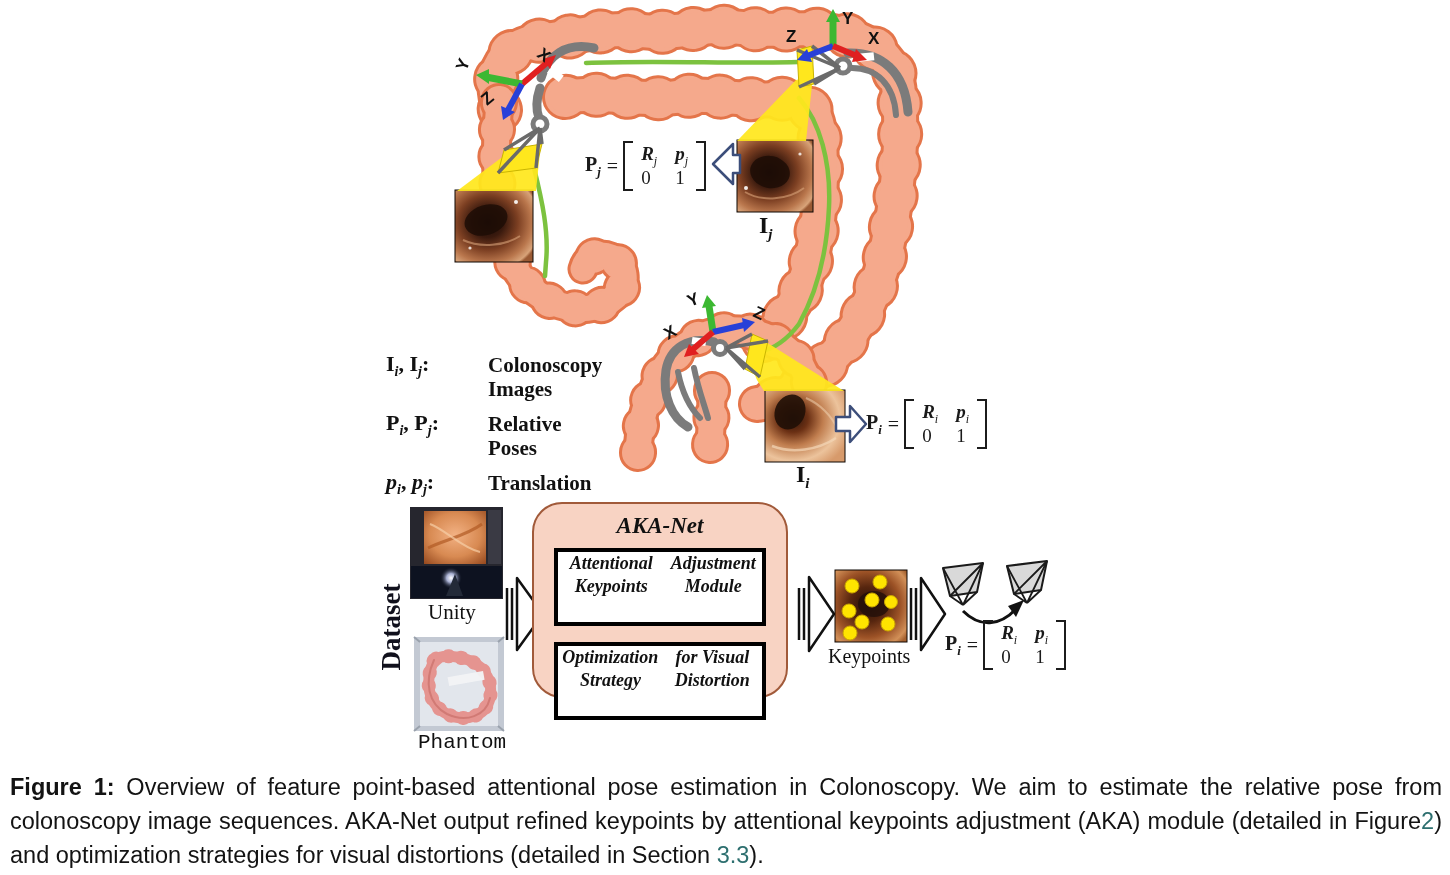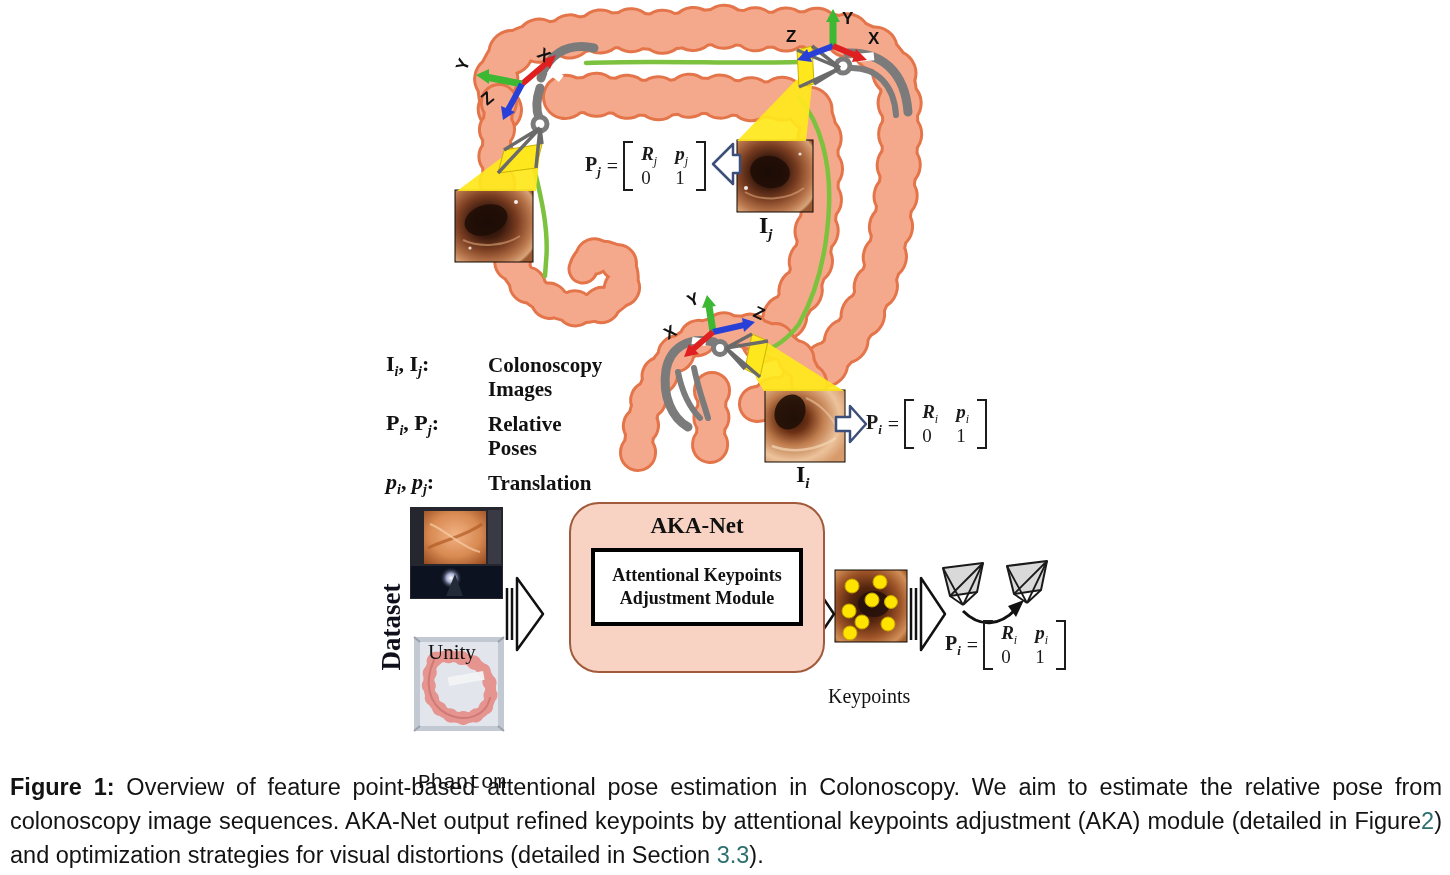--- a/index.html
+++ b/index.html
@@ -27,46 +27,46 @@
   .flowbar{stroke:#111;stroke-width:2.5px;}
   .marrow{fill:#fff;stroke:#3c4e7a;stroke-width:2.5px;stroke-linejoin:round;}
   .fr{fill:#d9d9d9;stroke:#1a1a1a;stroke-width:2px;stroke-linejoin:round;}
   .frl{fill:none;stroke:#1a1a1a;stroke-width:1.8px;}
   .curvearrow{fill:none;stroke:#111;stroke-width:3px;}
   .kp{fill:#ffe400;stroke:#c9a400;stroke-width:1px;}
   
   .ov{position:absolute;}
   .lbl{font-weight:bold;font-size:24px;}
   .lbl sub{font-size:15px;font-style:italic;font-weight:bold;}
-  .plainlbl{font-size:21px;margin-top:40px;}
+  .plainlbl{font-size:21px;}
   .matrix{position:absolute;display:flex;align-items:center;font-size:20px;color:#1a1a1a;}
   .mlhs{font-weight:bold;margin-right:4px;}
   .mlhs sub{font-size:13px;font-style:italic;}
   .meq{margin:0 5px 0 2px;}
   .br{width:8px;align-self:stretch;border:2px solid #1c1c1c;}
   .brl{border-right:none;}
   .brr{border-left:none;}
   .mcells{display:grid;grid-template-columns:auto auto;column-gap:18px;row-gap:1px;
           text-align:left;padding:3px 8px;font-size:19px;line-height:1.05;}
   .mbi{font-weight:bold;font-style:italic;}
   .mcells sub{font-size:12px;font-style:italic;}
   .legend{position:absolute;left:386px;top:351px;}
   .lrow{display:flex;align-items:flex-start;margin-bottom:9px;}
   .lterm{font-weight:bold;font-size:22px;width:102px;white-space:nowrap;}
   .lterm sub{font-size:14px;font-style:italic;}
   .lterm.it .tt{font-style:italic;}
   .ldesc{font-weight:bold;font-size:21px;line-height:1.12;padding-top:3px;}
   .vlabel{position:absolute;left:315px;top:613px;width:150px;height:28px;
           transform:rotate(-90deg);font-weight:bold;font-size:27px;color:#10101c;
           text-align:center;}
-  .akabox{position:absolute;left:569px;top:502px;width:256px;height:171px;
-          background:#f8d3c3;border:2.5px solid #a15a3a;border-radius:30px;box-sizing:border-box;}
+  .akabox{position:absolute;left:532px;top:502px;width:256px;height:196px;
+          background:#f8d3c3;border:2.5px solid #a15a3a;border-radius:30px;box-sizing:border-box;font-style:italic;}
   .akatitle{text-align:center;font-weight:bold;font-size:23px;margin-top:9px;}
   .module{position:absolute;left:20px;width:212px;height:78px;background:#fff;
-          border:4px solid #000;display:flex;flex-direction:column;justify-content:center;
+          border:4px solid #000;display:flex;flex-direction:row;justify-content:center;
           text-align:center;font-weight:bold;font-size:18px;line-height:1.28;box-sizing:border-box;}
   .mod1{top:44px;}
   .mod2{top:138px;}
   .caption{position:absolute;left:10px;top:770px;width:1432px;
            font-family:"Liberation Sans",sans-serif;font-size:23.5px;line-height:34px;
            color:#131313;text-align:justify;}
   .caption .link{color:#2d6f6f;}
 </style>
 </head>
 <body>
@@ -367,19 +367,23 @@
 <div class="ov plainlbl" style="left:428px;top:600px;">Unity</div>
 <div class="ov plainlbl" style="left:418px;top:731px;font-family:Liberation Mono, monospace;">Phantom</div>
 <div class="ov plainlbl" style="left:828px;top:645px;font-size:20px;">Keypoints</div>
 
 <div class="akabox">
   <div class="akatitle">AKA-Net</div>
   <div class="module mod1">
     <span>Attentional Keypoints</span>
         <span>Adjustment Module</span>
   </div>
+  <div class="module mod2">
+    <span>Optimization Strategy</span>
+        <span>for Visual Distortion</span>
+  </div>
 </div>
 
 <div class="caption">
   <b>Figure 1:</b><span> Overview of feature point-based attentional pose estimation in Colonoscopy. We aim to estimate the relative pose from colonoscopy image sequences. AKA-Net output refined keypoints by attentional keypoints adjustment (AKA) module (detailed in Figure</span><span class="link">2</span><span>) and optimization strategies for visual distortions (detailed in Section </span><span class="link">3.3</span><span>).</span>
 </div>
 
 </div>
 
 </body></html>

